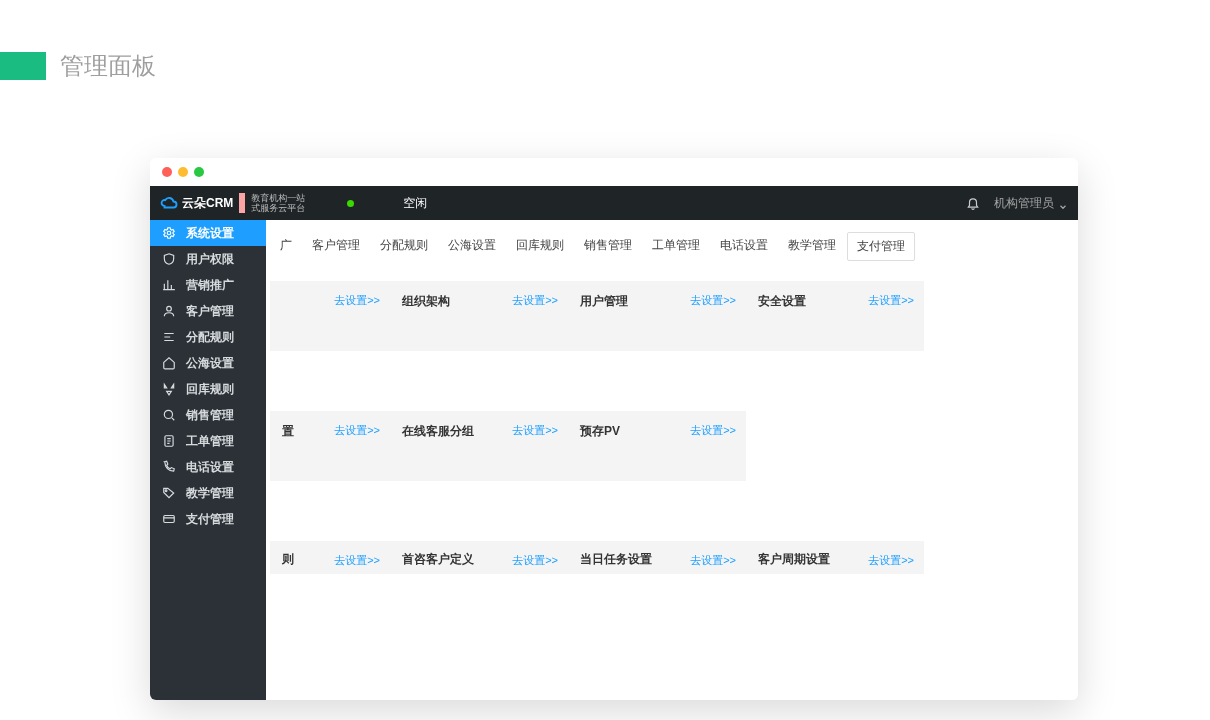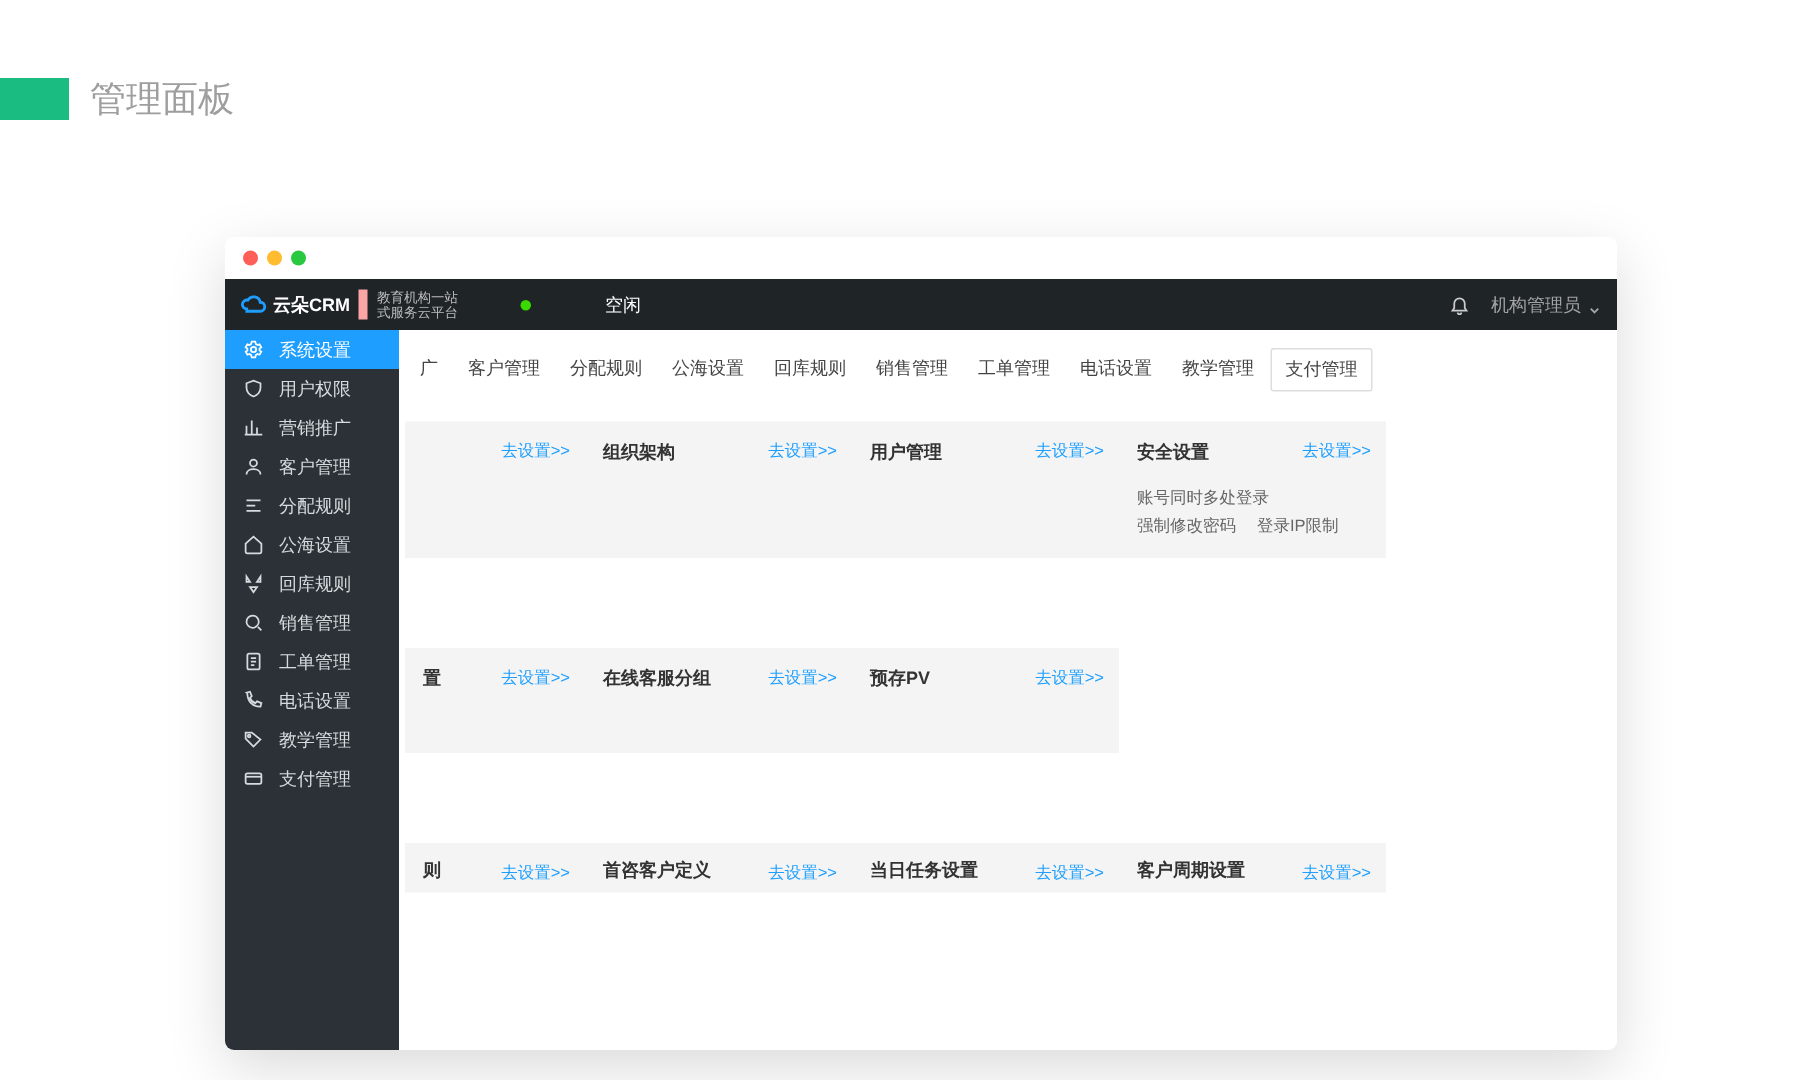--- a/index.html
+++ b/index.html
@@ -106,20 +106,21 @@
     background: #2b3137;
     color:#d7dbde;
     font-size:12px;
     flex-shrink:0;
     padding-top:0;
   }
   .side-item {
     display:flex; align-items:center;
     height:26px; padding-left:12px;
     cursor:pointer;
+    font-weight:bold;
   }
   .side-item.active { background:#1e9fff; color:#fff; }
   .side-icon { width:14px; height:14px; margin-right:10px; flex-shrink:0; }
 
   
   .main {
     flex:1;
     background:#fff;
     overflow:hidden;
     position:relative;
@@ -334,21 +335,20 @@
                 <div class="card-title">组织架构</div>
                 <span class="card-link">去设置&gt;&gt;</span>
               </div>
               <div class="card">
                 <div class="card-title">用户管理</div>
                 <span class="card-link">去设置&gt;&gt;</span>
               </div>
               <div class="card">
                 <div class="card-title">安全设置</div>
                 <span class="card-link">去设置&gt;&gt;</span>
-                <div class="card-tags"><span>账号同时多处登录</span><span>强制修改密码</span><span>登录IP限制</span></div>
               </div>
             </div>
             <div class="cards-row">
               <div class="card first-col">
                 <div class="card-title">置</div>
                 <span class="card-link">去设置&gt;&gt;</span>
               </div>
               <div class="card">
                 <div class="card-title">在线客服分组</div>
                 <span class="card-link">去设置&gt;&gt;</span>

